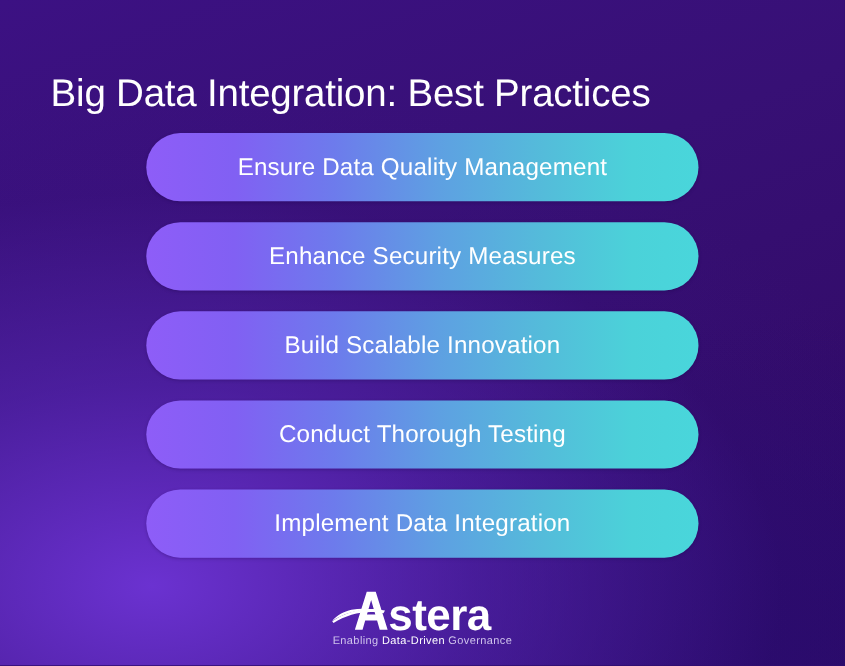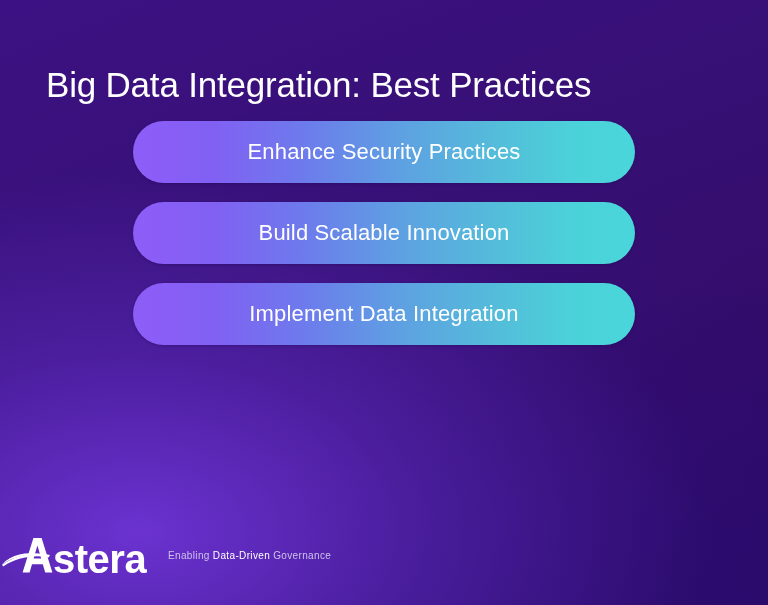--- a/index.html
+++ b/index.html
@@ -68,21 +68,21 @@
     text-align: center;
   }
 
   
   .logo-block {
     position: absolute;
     left: 0;
     top: 534px;
     width: 768px;
     display: flex;
-    flex-direction: row;
+    flex-direction: column;
     align-items: center;
   }
 
   .logo-mark {
     position: relative;
     width: 168px;
     height: 42px;
   }
 
   .logo-wordmark {
@@ -109,29 +109,35 @@
 </style>
 </head>
 <body>
 
 <div id="canvas">
 
   <h1 class="title">Big Data Integration: Best Practices</h1>
 
   <div class="pill-stack">
 
+    <div class="pill">
+      <span class="pill-label">Ensure Data Quality Management</span>
+    </div>
 
     <div class="pill">
-      <span class="pill-label">Enhance Security Practices</span>
+      <span class="pill-label">Enhance Security Measures</span>
     </div>
 
     <div class="pill">
       <span class="pill-label">Build Scalable Innovation</span>
     </div>
 
+    <div class="pill">
+      <span class="pill-label">Conduct Thorough Testing</span>
+    </div>
 
     <div class="pill">
       <span class="pill-label">Implement Data Integration</span>
     </div>
 
   </div>
 
   <div class="logo-block">
 
     <div class="logo-mark">

